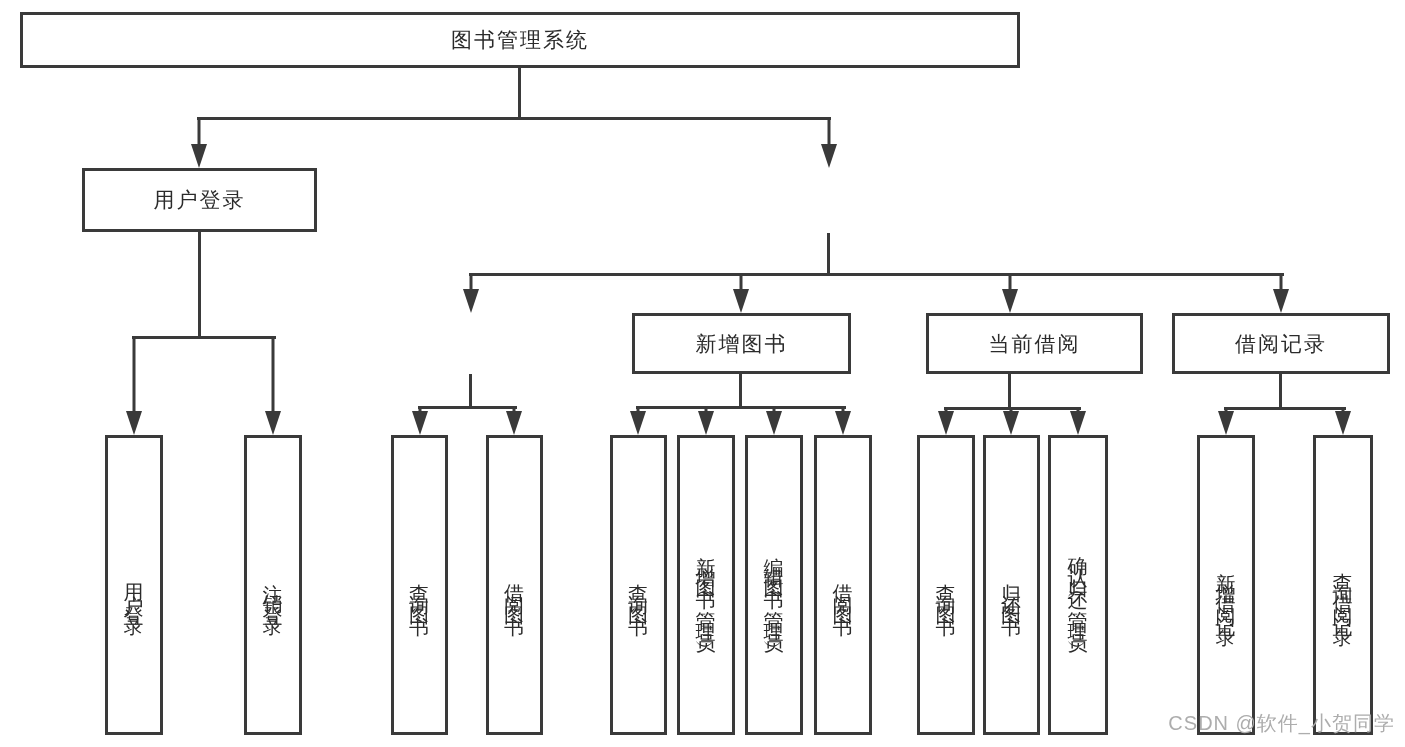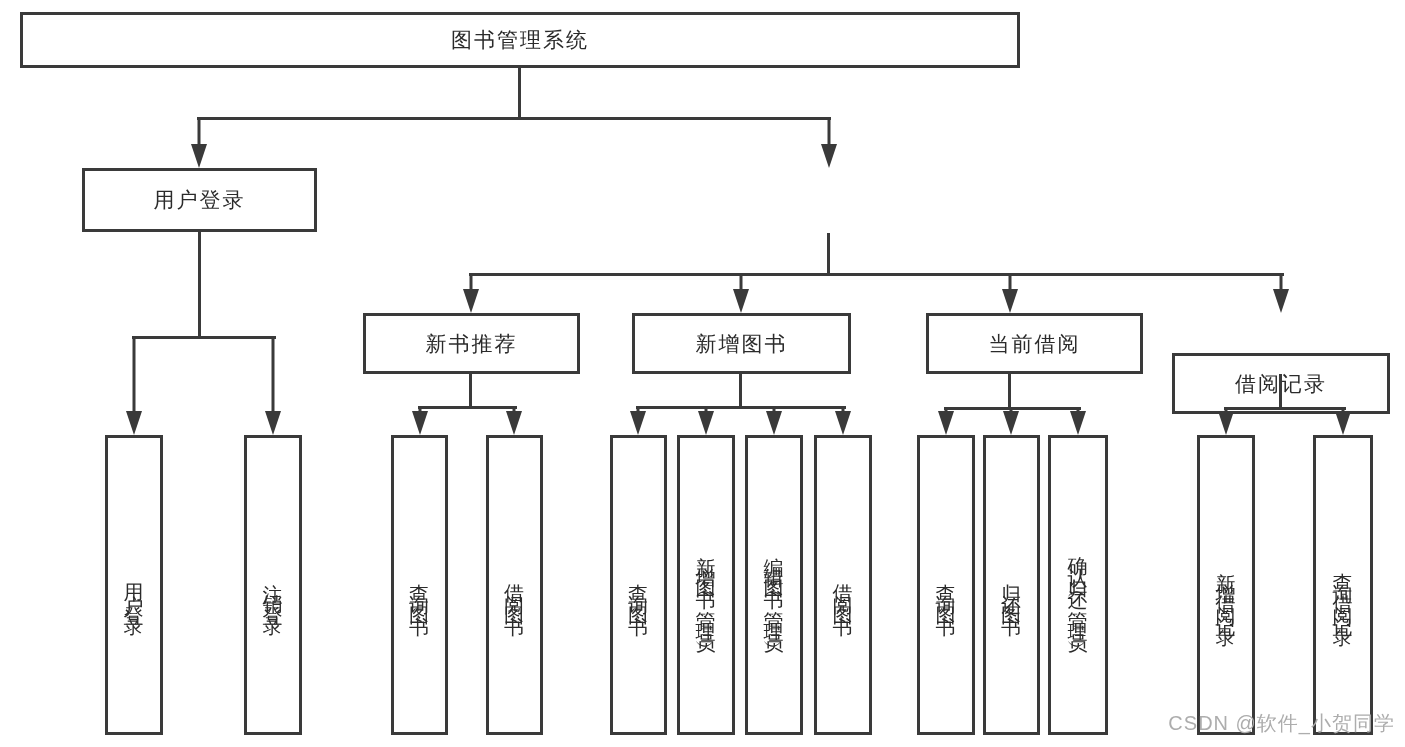--- a/index.html
+++ b/index.html
@@ -38,30 +38,27 @@
 <div class="stage">
 
   <div class="node h" style="left:20px;top:12px;width:1000px;height:56px;">
     <span>图书管理系统</span>
   </div>
 
   <div class="node h" style="left:82px;top:168px;width:235px;height:64px;">
     <span>用户登录</span>
   </div>
 
-  <div class="node h" style="left:363px;top:313px;width:217px;height:61px;">
-    <span>新书推荐</span>
-  </div>
   <div class="node h" style="left:632px;top:313px;width:219px;height:61px;">
     <span>新增图书</span>
   </div>
   <div class="node h" style="left:902px;top:313px;width:217px;height:61px;margin-left:24px;">
     <span>当前借阅</span>
   </div>
-  <div class="node h" style="left:1172px;top:313px;width:218px;height:61px;margin-top:40px;">
+  <div class="node h" style="left:1172px;top:313px;width:218px;height:61px;">
     <span>借阅记录</span>
   </div>
 
   <div class="node v" style="left:105px;top:435px;width:58px;height:300px;">
     <span>用户登录</span>
   </div>
   <div class="node v" style="left:244px;top:435px;width:58px;height:300px;">
     <span>注销登录</span>
   </div>
   <div class="node v" style="left:391px;top:435px;width:57px;height:300px;">

